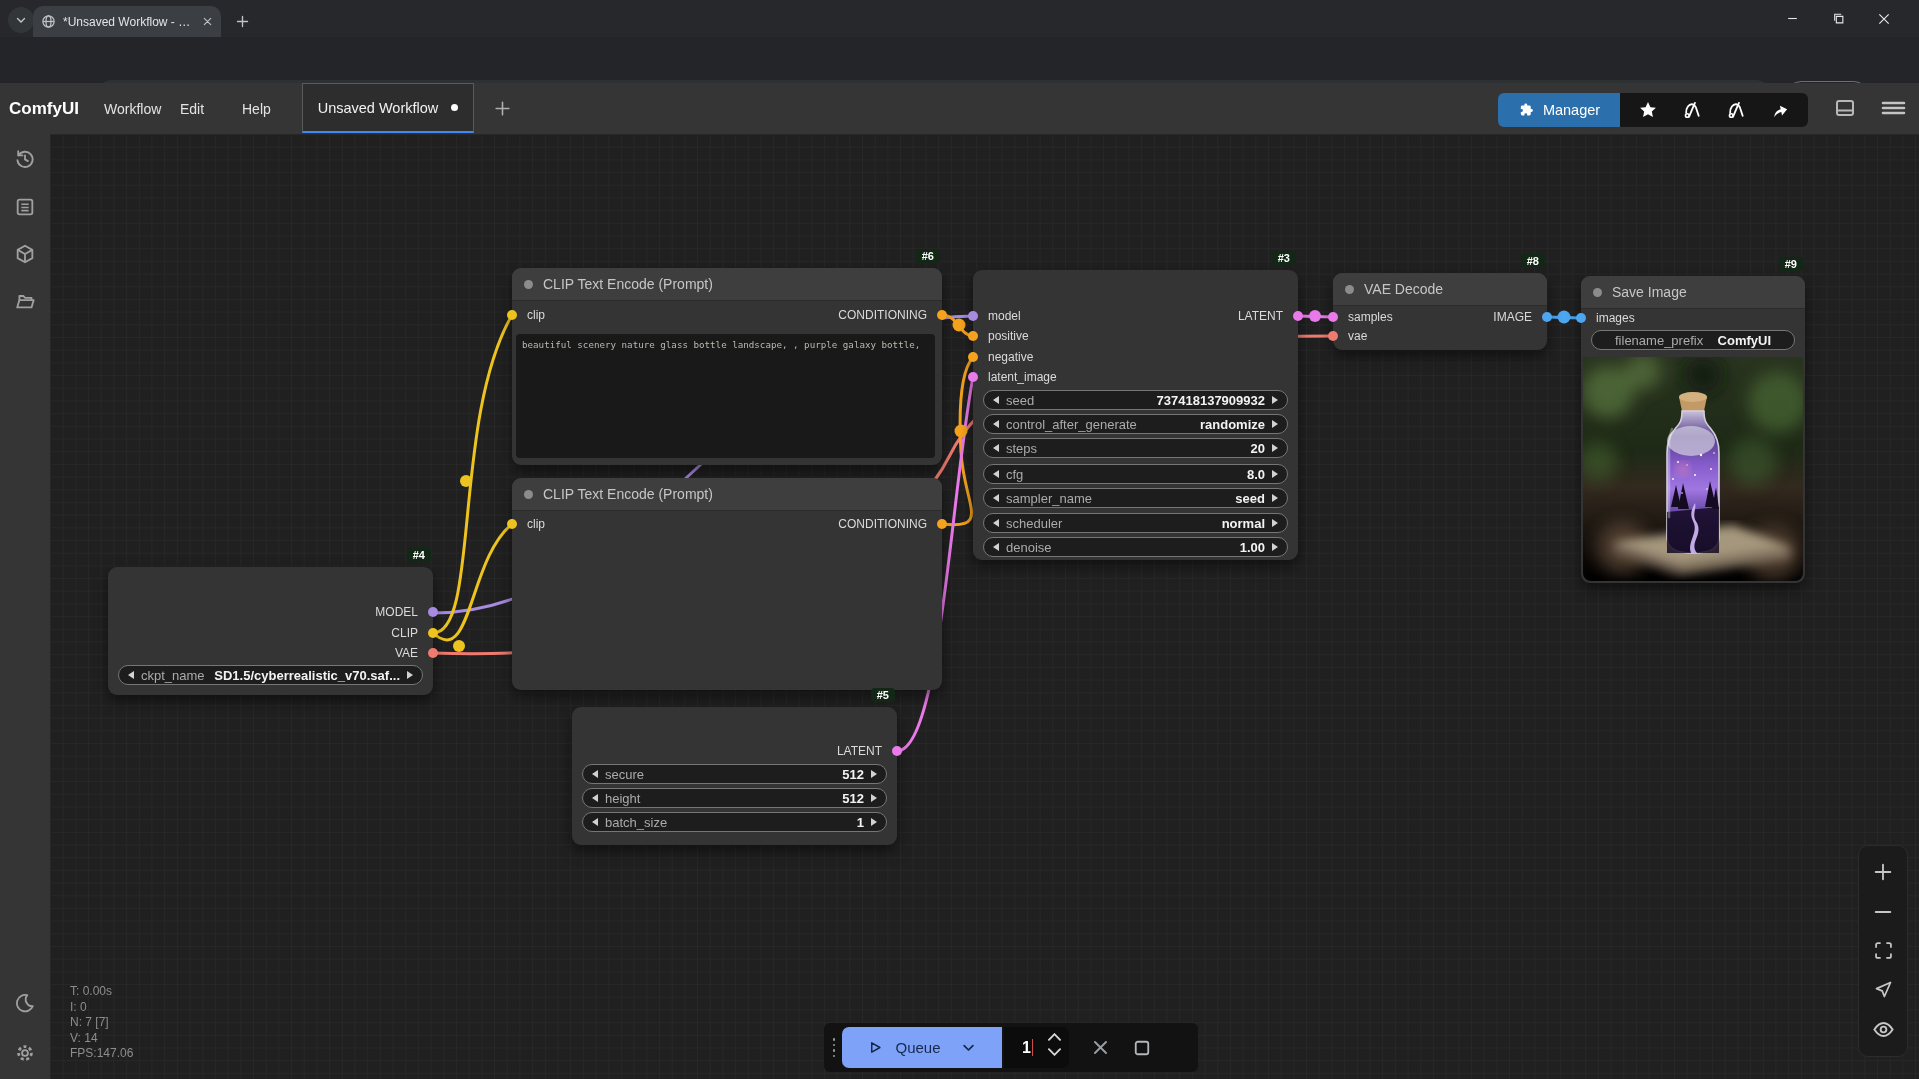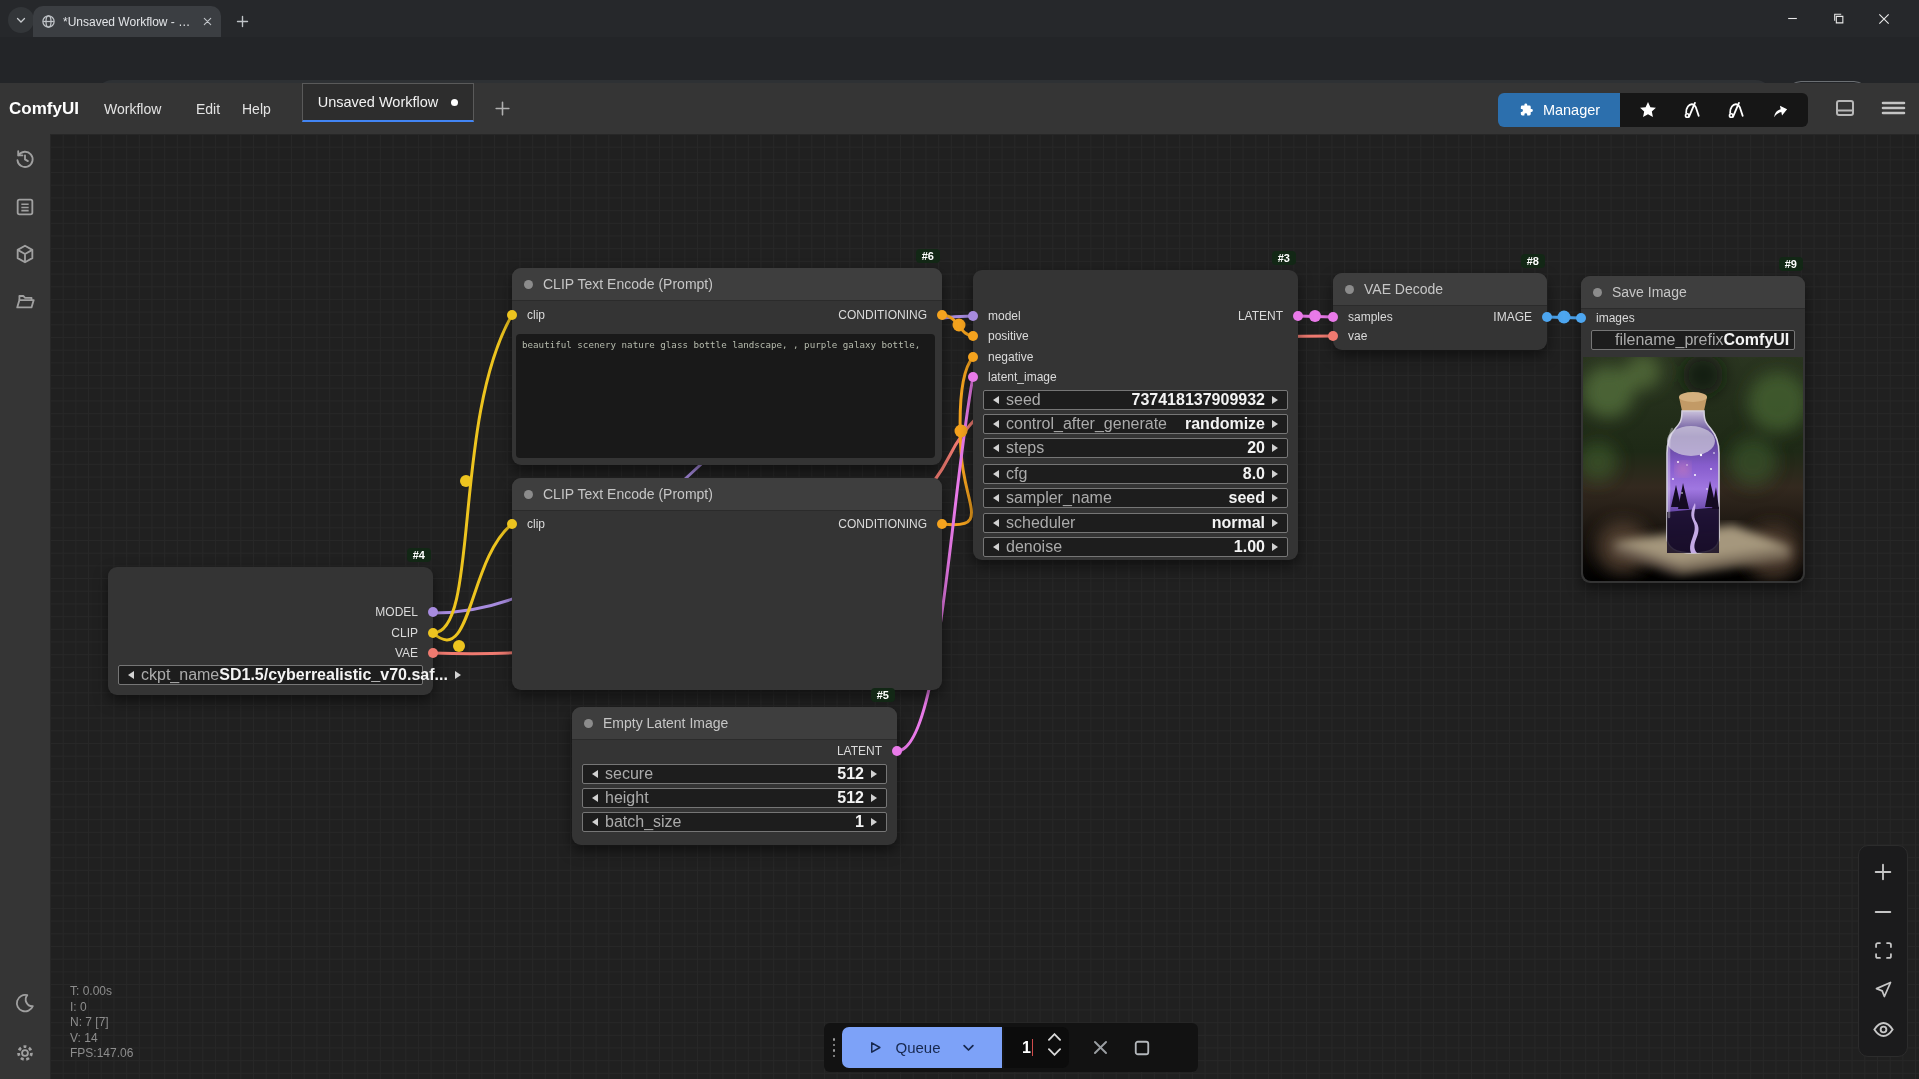--- a/index.html
+++ b/index.html
@@ -23,21 +23,21 @@
   .urltext .port{color:#9aa0a6}
   .zoomglass{margin-left:auto}
   .guest{position:absolute;left:1786px;top:44px;height:30px;border:1px solid #6b6f73;border-radius:15px;display:flex;align-items:center;gap:7px;padding:0 12px 0 7px}
   .guest span{font-size:13px;color:#e2e4e7}
   .kebab{position:absolute;left:1874px;top:48px;width:18px;height:22px;display:flex;align-items:center;justify-content:center;color:#c7cacd;font-size:16px;letter-spacing:0}
 
   
   #menubar{position:absolute;left:0;top:83px;width:100%;height:51px;background:#353535}
   .logo{position:absolute;left:9px;top:0;height:51px;display:flex;align-items:center;font-size:17px;font-weight:bold;color:#fff}
   .menuitem{position:absolute;top:0;height:51px;display:flex;align-items:center;font-size:14px;color:#e3e3e3}
-  .wftab{position:absolute;left:302px;top:0;width:172px;height:39px;background:#2d2d2d;border:1px solid #5a5a5a;border-bottom:2px solid #4285f4;display:flex;align-items:center;justify-content:center;gap:13px}
+  .wftab{position:absolute;left:302px;top:0;width:172px;height:50px;background:#2d2d2d;border:1px solid #5a5a5a;border-bottom:2px solid #4285f4;display:flex;align-items:center;justify-content:center;gap:13px}
   .wftab .t{font-size:14.5px;color:#f2f2f2}
   .wfdot{width:7px;height:7px;border-radius:50%;background:#fff}
   .wfplus{position:absolute;left:489px;top:12px;width:26px;height:26px;display:flex;align-items:center;justify-content:center}
   .managerbtn{position:absolute;left:1498px;top:10px;width:122px;height:34px;background:#2c6fad;border-radius:6px 0 0 6px;display:flex;align-items:center;justify-content:center;gap:8px;color:#fff;font-size:14.5px}
   .toolpill{position:absolute;left:1620px;top:10px;width:188px;height:34px;background:#161616;border-radius:0 6px 6px 0;display:flex;align-items:center;justify-content:space-around;padding:0 6px}
   .mbicon{position:absolute;top:13px}
 
   
   #sidebar{position:absolute;left:0;top:134px;width:50px;height:945px;background:#353535;z-index:5}
   .sbicon{position:absolute;left:14px}
@@ -54,21 +54,21 @@
   .hdot{width:9px;height:9px;border-radius:50%;background:#8c8c8c;flex:none}
   .ntitle{font-size:14px;color:#c6c6c6;white-space:nowrap}
   .badge{position:absolute;top:-19px;right:2px;background:#122715;color:#fff;font-size:11px;font-weight:bold;padding:1px 6px;border-radius:4px}
   .prow{position:absolute;left:0;right:0;height:20px;display:flex;align-items:center;font-size:12px;color:#dadada}
   .pin{position:absolute;width:10px;height:10px;border-radius:50%;top:5px}
   .pin.in{left:-5px}.pin.out{right:-5px}
   .plin{margin-left:15px}
   .plout{margin-left:auto;margin-right:15px}
   .c-model{background:#a78bdf}.c-clip{background:#edc41f}.c-vae{background:#ef7a70}
   .c-cond{background:#f5a31e}.c-latent{background:#e97ae9}.c-image{background:#4da6f0}
-  .widget{position:absolute;height:20px;background:#1d1d1d;border:1px solid #767676;border-radius:2px;display:flex;align-items:center;padding:0 9px;font-size:16px}
+  .widget{position:absolute;height:20px;background:#1d1d1d;border:1px solid #767676;border-radius:10px;display:flex;align-items:center;padding:0 9px;font-size:13px}
   .wlabel{color:#ababab;margin-left:7px;white-space:nowrap}
   .wvalue{margin-left:auto;color:#f3f3f3;font-weight:bold;margin-right:7px;white-space:nowrap}
   .tri{width:0;height:0;border-top:4px solid transparent;border-bottom:4px solid transparent;flex:none}
   .tri.l{border-right:6px solid #d2d2d2}
   .tri.r{border-left:6px solid #d2d2d2}
   .ntext{position:absolute;background:#191919;border-radius:4px;padding:5px 6px;font-family:"DejaVu Sans Mono",monospace;font-size:9.2px;color:#b7bcae;line-height:1.4;overflow:hidden;white-space:pre-wrap}
   .imgwrap{position:absolute;left:2px;right:2px;bottom:2px;border-radius:0 0 8px 8px;overflow:hidden}
 
   
   #stats{position:absolute;left:70px;top:984px;z-index:4;font-size:12px;color:#8d8d8d;line-height:15.6px}
@@ -168,21 +168,21 @@
           <circle cx="2" cy="2.2" r="1.8" fill="#c7cacd"></circle>
           <circle cx="2" cy="9" r="1.8" fill="#c7cacd"></circle>
           <circle cx="2" cy="15.8" r="1.8" fill="#c7cacd"></circle>
         </svg>
     </div>
   </div>
 
   <div id="menubar">
     <div class="logo">ComfyUI</div>
     <div class="menuitem" style="left:104px">Workflow</div>
-    <div class="menuitem" style="left:196px">Edit</div>
+    <div class="menuitem" style="left:180px">Edit</div>
     <div class="menuitem" style="left:242px">Help</div>
     <div class="wftab">
       <span class="t">Unsaved Workflow</span>
       <span class="wfdot"></span>
     </div>
     <div class="wfplus">
       <svg width="19" height="19" viewBox="0 0 24 24">
           <path d="M12 4v16M4 12h16" stroke="#b0b0b0" stroke-width="2" stroke-linecap="round"></path>
         </svg>
     </div>
@@ -315,24 +315,20 @@
     <div class="prow" style="top:36px">
       <span class="pin in c-clip"></span>
       <span class="plin">clip</span>
       <span class="plout">CONDITIONING</span>
       <span class="pin out c-cond"></span>
     </div>
   </div>
 
   <div class="node" style="left:572px;top:707px;width:325px;height:138px">
     <div class="badge">#5</div>
-    <div class="nheader">
-      <span class="hdot"></span>
-      <span class="ntitle">Empty Latent Image</span>
-    </div>
     <div class="prow" style="top:34px">
       <span class="plout">LATENT</span>
       <span class="pin out c-latent"></span>
     </div>
     <div class="widget" style="top:57px;left:10px;right:10px">
       <span class="tri l"></span>
         <span class="wlabel">secure</span>
       <span class="wvalue">512</span>
         <span class="tri r"></span>
     </div>

